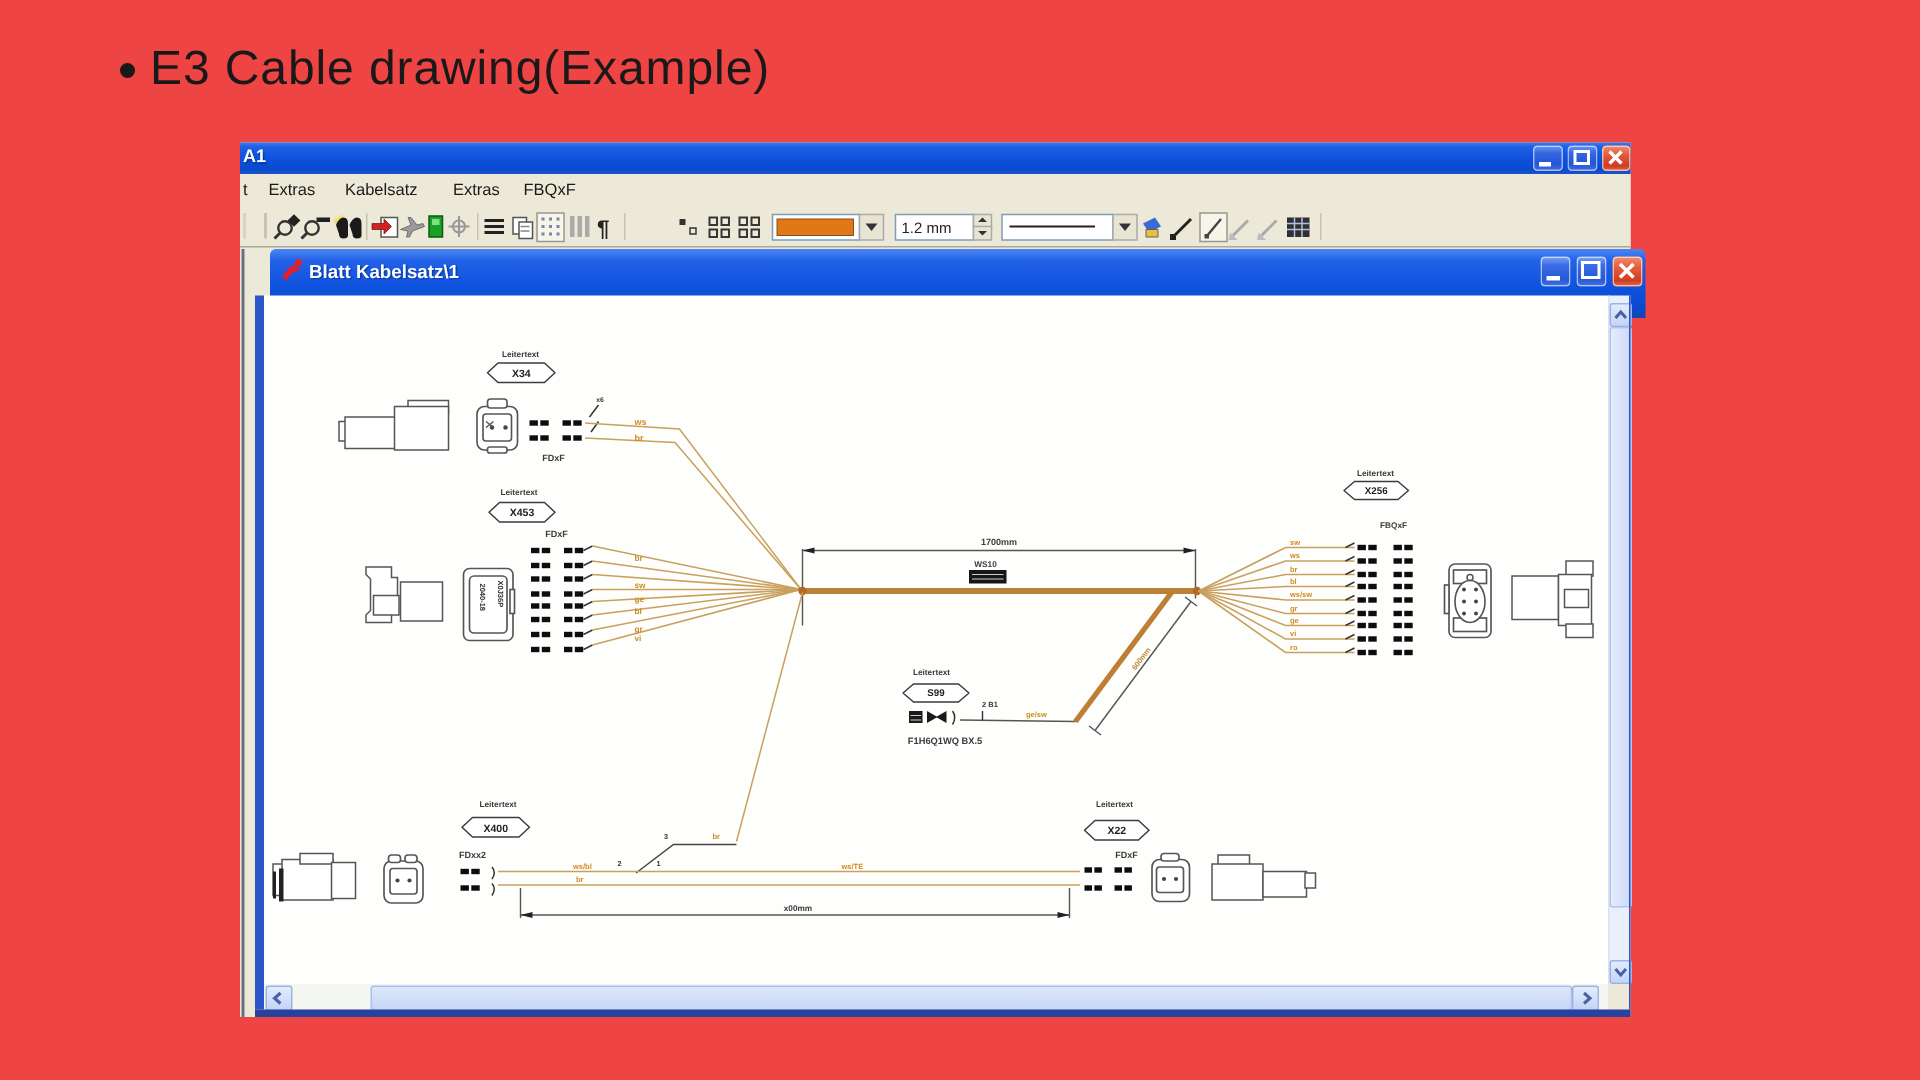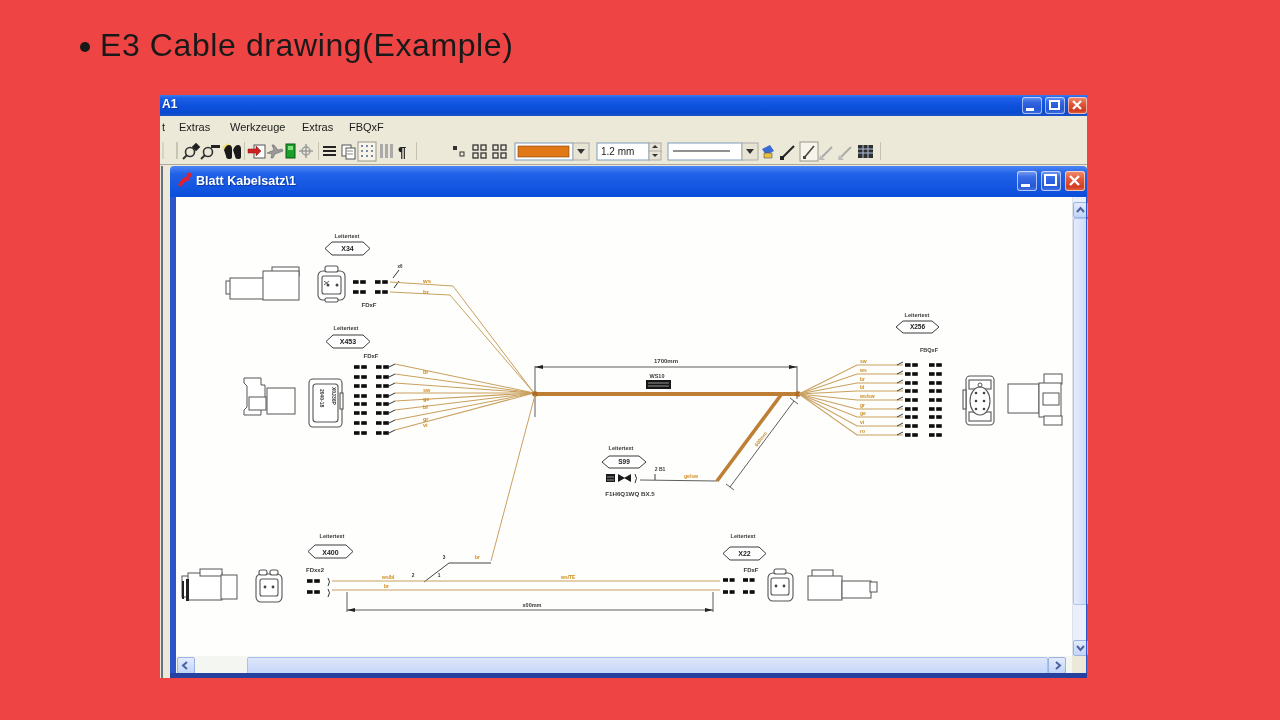--- a/index.html
+++ b/index.html
@@ -17,21 +17,21 @@
     box-shadow:inset 0 0 0 1px rgba(255,255,255,.55);color:#fff;}
   .wbtn.cl{background:linear-gradient(180deg,#f09070 0%,#e0583a 40%,#d03a20 80%,#e06a4a 100%);}
   .wbtn svg{position:absolute;left:0;top:0;}
   
   #menu{position:absolute;left:0;top:21px;width:927px;height:21px;background:#ece9d8;font-size:11px;color:#1a1a1a;}
   #menu span{position:absolute;top:5px;}
   
   #tbar{position:absolute;left:0;top:42px;width:927px;height:27px;background:#ece9d8;border-bottom:1px solid #aca899;}
   
   #iwin{position:absolute;left:10px;top:71px;width:917px;height:512px;}
-  #itb{position:absolute;left:0;top:0;width:917px;height:46px;border-radius:4px 4px 0 0;
+  #itb{position:absolute;left:10px;top:0;width:917px;height:46px;border-radius:4px 4px 0 0;
     background:linear-gradient(180deg,#4a84f4 0%,#2161e8 18%,#0d50dc 60%,#0a48cc 88%,#1a44b4 100%);}
   #itb .t{position:absolute;left:26px;top:8px;color:#fff;font-weight:bold;font-size:12.5px;text-shadow:1px 1px 1px #0a3aa0;}
   .ibtn{position:absolute;top:5px;width:20px;height:20px;border-radius:3px;
     background:linear-gradient(180deg,#7ca0f4 0%,#3a6ce6 30%,#2558d6 75%,#4674e2 100%);
     box-shadow:inset 0 0 0 1px rgba(255,255,255,.6);}
   .ibtn.cl{background:linear-gradient(180deg,#f09070 0%,#e25a3c 40%,#d23c22 80%,#e26c4c 100%);}
   #ibl{position:absolute;left:0;top:31px;width:6px;height:476px;background:#2b55c8;}
   #ibr{position:absolute;left:916px;top:31px;width:1px;height:476px;background:#2b55c8;}
   #ibb{position:absolute;left:0;top:507px;width:917px;height:5px;background:#26419e;}
   #canvas{position:absolute;left:6px;top:31px;width:896px;height:459px;background:#fefefd;}
@@ -65,21 +65,21 @@
         </div>
       <div class="wbtn cl" style="left:908px;width:19px">
           <svg width="19" height="17">
             <path d="M5 4 L13 12 M13 4 L5 12" stroke="#fff" stroke-width="2.2"></path>
           </svg>
         </div>
     </div>
     <div id="menu">
       <span style="left:2px">t</span>
         <span style="left:19px">Extras</span>
-        <span style="left:70px">Werkzeuge</span>
+        <span style="left:70px">Kabelsatz</span>
       <span style="left:142px">Extras</span>
         <span style="left:189px">FBQxF</span>
     </div>
     <div id="tbar">
         <svg width="927" height="27" style="position:absolute;left:0;top:0">
           <rect x="2" y="5" width="2" height="17" fill="#d8d4c2"></rect>
           <rect x="16" y="5" width="2" height="17" fill="#c8c4b2"></rect>
           <g stroke="#333" fill="none">
             <circle cx="30" cy="15" r="4.5" stroke-width="1.6"></circle>
             <line x1="27" y1="18" x2="23" y2="22" stroke-width="2"></line>

